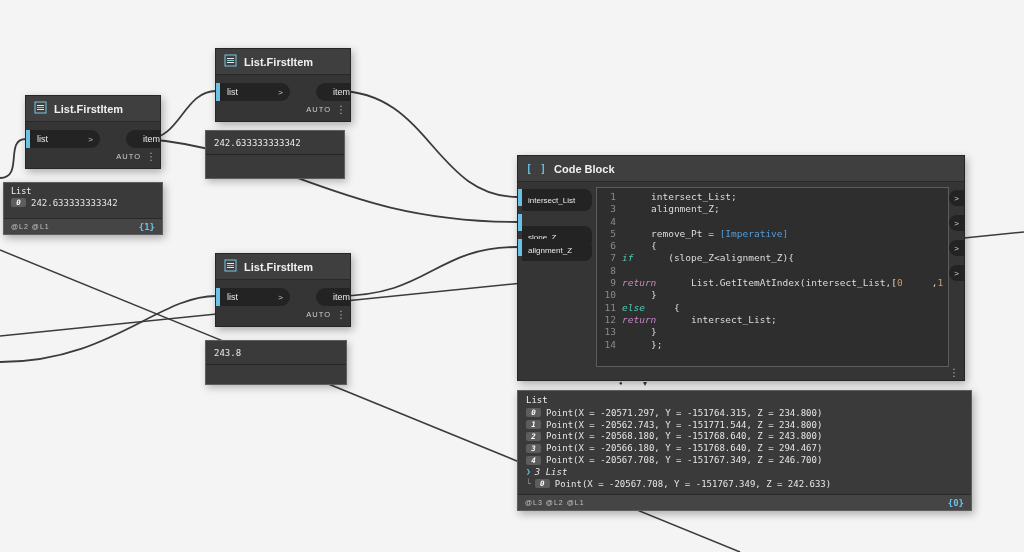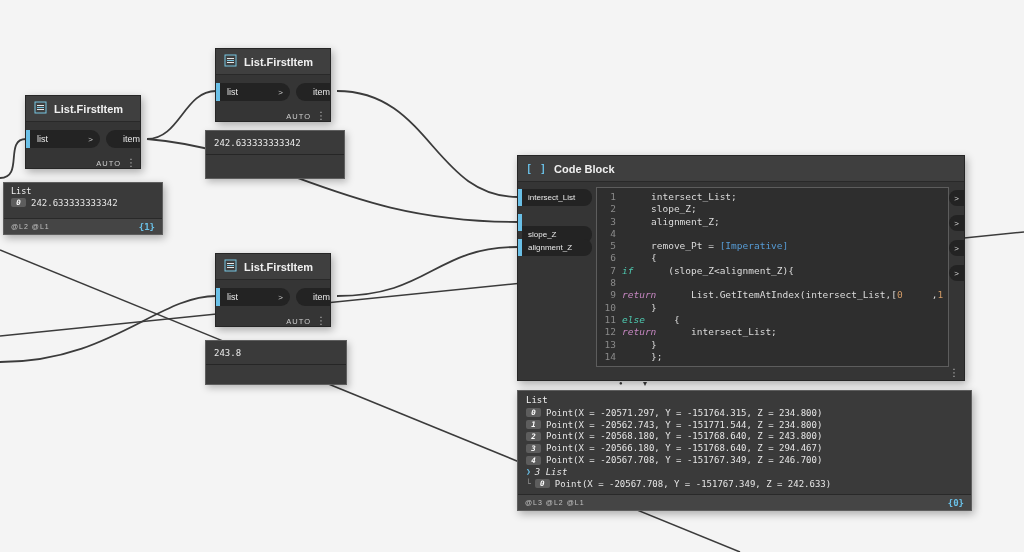--- a/index.html
+++ b/index.html
@@ -20,42 +20,42 @@
     border:1px solid #262626;
     box-shadow:2px 3px 8px rgba(0,0,0,0.3);
   }
   .node-header {
     height:26px; background:#3f3f3f; border-bottom:1px solid #292929;
     display:flex; align-items:center; gap:7px; padding:0 8px;
   }
   .node-title { font-size:11px; font-weight:bold; color:#f0f0f0; white-space:nowrap; }
   .node-body { position:relative; background:#353535; }
 
-  .fi { width:116px; }
+  .fi { width:136px; }
   .fi .node-body { height:46px; }
   .tab { position:absolute; left:0; top:8px; width:4px; height:18px; background:#6ac0e7; }
   .chip {
     position:absolute; top:8px; height:18px; background:#232323;
     color:#e8e8e8; font-size:9px;
     display:flex; align-items:center;
   }
   .chip-in { left:4px; width:70px; border-radius:0 9px 9px 0; justify-content:space-between; padding:0 7px; }
   .chip-out { right:0; width:34px; border-radius:9px 0 0 9px; justify-content:flex-end; }
   .caret { color:#cfcfcf; font-size:8px; }
   .node-footer {
     position:absolute; left:0; right:0; bottom:0; height:16px;
-    display:flex; align-items:flex-end; justify-content:flex-end; gap:5px; padding:0 4px;margin-top:17px;
+    display:flex; align-items:flex-start; justify-content:flex-end; gap:5px; padding:0 4px;margin-top:17px;
   }
   .auto { font-size:7.5px; color:#cfcfcf; letter-spacing:1px; }
   .menu { color:#b8b8b8; font-size:10px; line-height:10px; }
 
   .cb { width:448px; }
   .cb .node-body { height:198px; }
   .cb-chip {
-    position:absolute; left:4px; width:70px; height:17px; background:#232323;
+    position:absolute; left:4px; width:70px; height:22px; background:#232323;
     border-radius:0 8px 8px 0; color:#e8e8e8; font-size:8px;
     display:flex; align-items:center; padding:0 6px; white-space:nowrap;
   }
   .cb-tab { position:absolute; left:0; width:4px; height:17px; background:#6ac0e7; }
   .cb-out {
     position:absolute; right:0; width:15px; height:16px; background:#232323;
     border-radius:8px 0 0 8px; color:#ddd; font-size:8px;
     display:flex; align-items:center; justify-content:center;
   }
   .cb-icon { font-family:"DejaVu Sans Mono", monospace; font-size:10px; font-weight:bold; color:#6ac0e7; letter-spacing:1px; }
@@ -263,21 +263,20 @@
       <span>slope_Z</span>
     </div>
     <span class="cb-tab" style="top:57px;"></span>
     <div class="cb-chip" style="top:57px;">
       <span>alignment_Z</span>
     </div>
 
     <div class="code-panel">
       <div>
           <div class="code-line"><span class="ln">1</span><span class="seg-p">intersect_List;</span></div>
-          <div class="code-line"><span class="ln">2</span><span class="seg-p">slope_Z;</span></div>
           <div class="code-line"><span class="ln">3</span><span class="seg-p">alignment_Z;</span></div>
           <div class="code-line"><span class="ln">4</span></div>
           <div class="code-line"><span class="ln">5</span><span class="seg-p">remove_Pt = </span><span class="seg-imp">[Imperative]</span></div>
           <div class="code-line"><span class="ln">6</span><span class="seg-p">{</span></div>
           <div class="code-line"><span class="ln">7</span><span class="seg-kw">if</span><span class="seg-p"> (slope_Z&lt;alignment_Z){</span></div>
           <div class="code-line"><span class="ln">8</span></div>
           <div class="code-line"><span class="ln">9</span><span class="seg-ret">return</span><span class="seg-p"> List.GetItemAtIndex(intersect_List,[</span><span class="seg-num">0</span><span class="seg-p">,</span><span class="seg-num">1</span><span class="seg-p">,</span><span class="seg-num">2</span><span class="seg-p">,</span><span class="seg-num">3</span><span class="seg-p">,</span><span class="seg-num">4</span><span class="seg-p">,</span><span class="seg-num">5</span><span class="seg-p">]);</span></div>
           <div class="code-line"><span class="ln">10</span><span class="seg-p">}</span></div>
           <div class="code-line"><span class="ln">11</span><span class="seg-kw">else</span><span class="seg-p">{</span></div>
           <div class="code-line"><span class="ln">12</span><span class="seg-ret">return</span><span class="seg-p"> intersect_List;</span></div>

